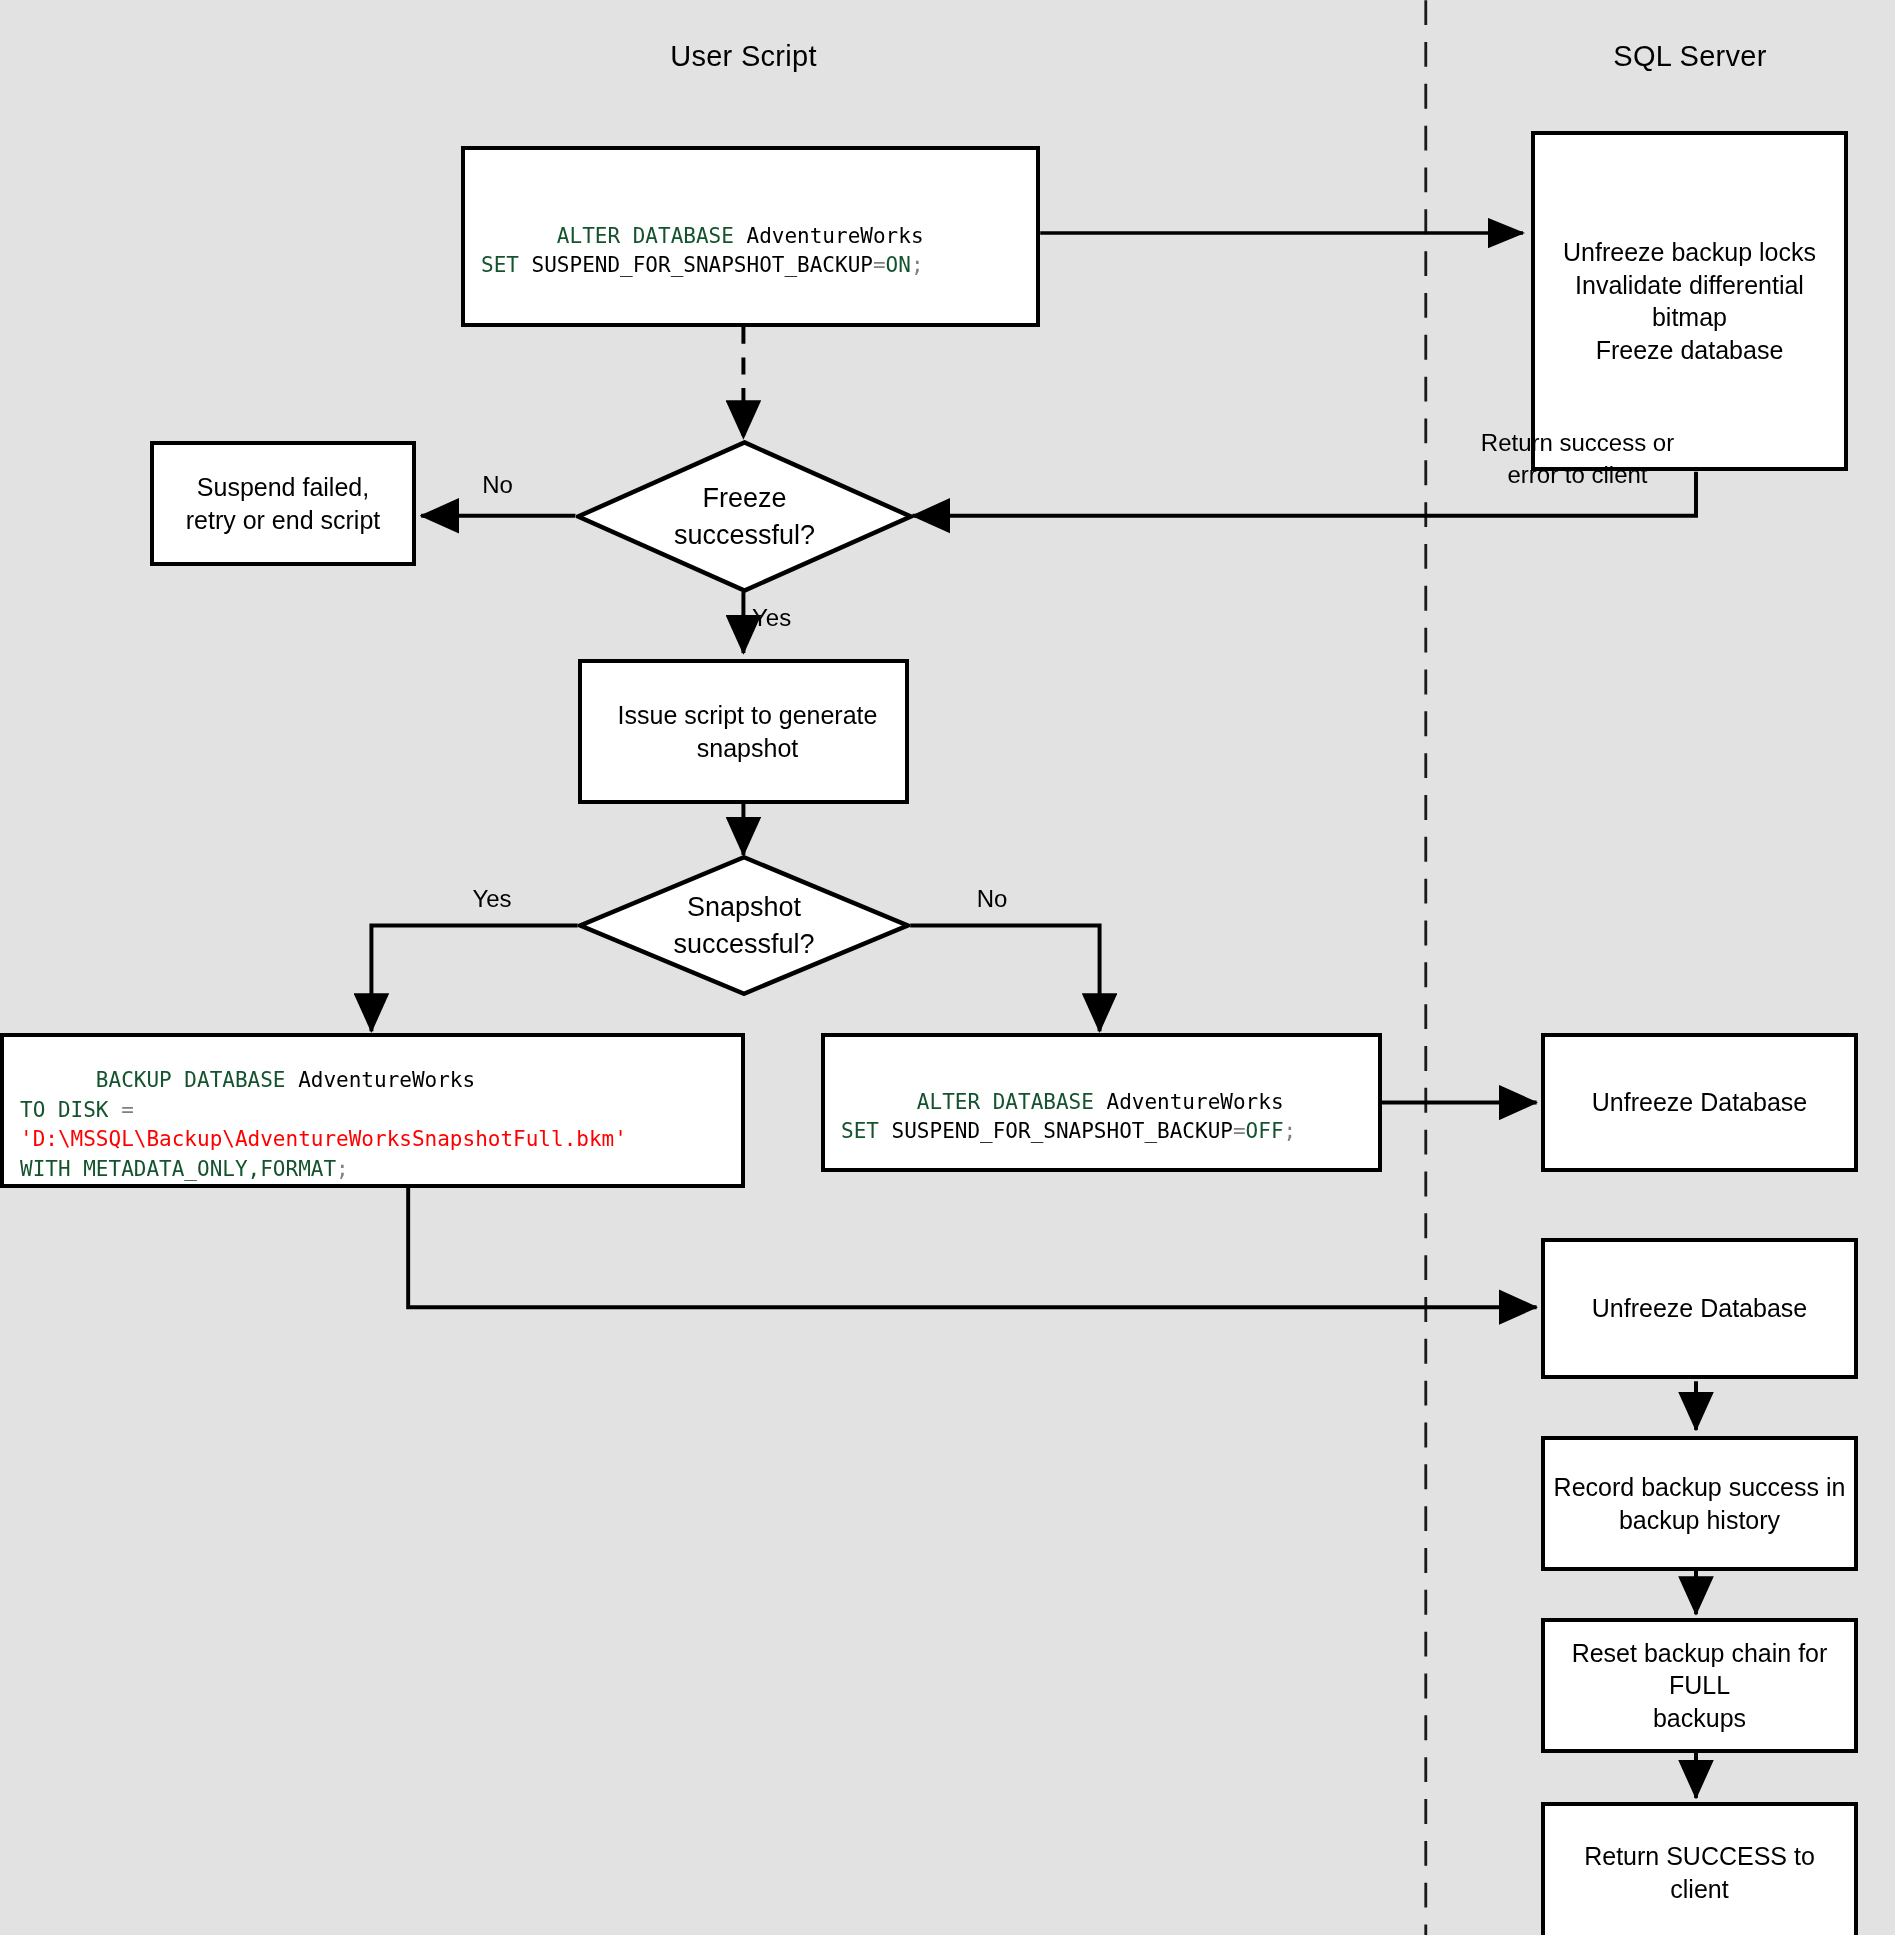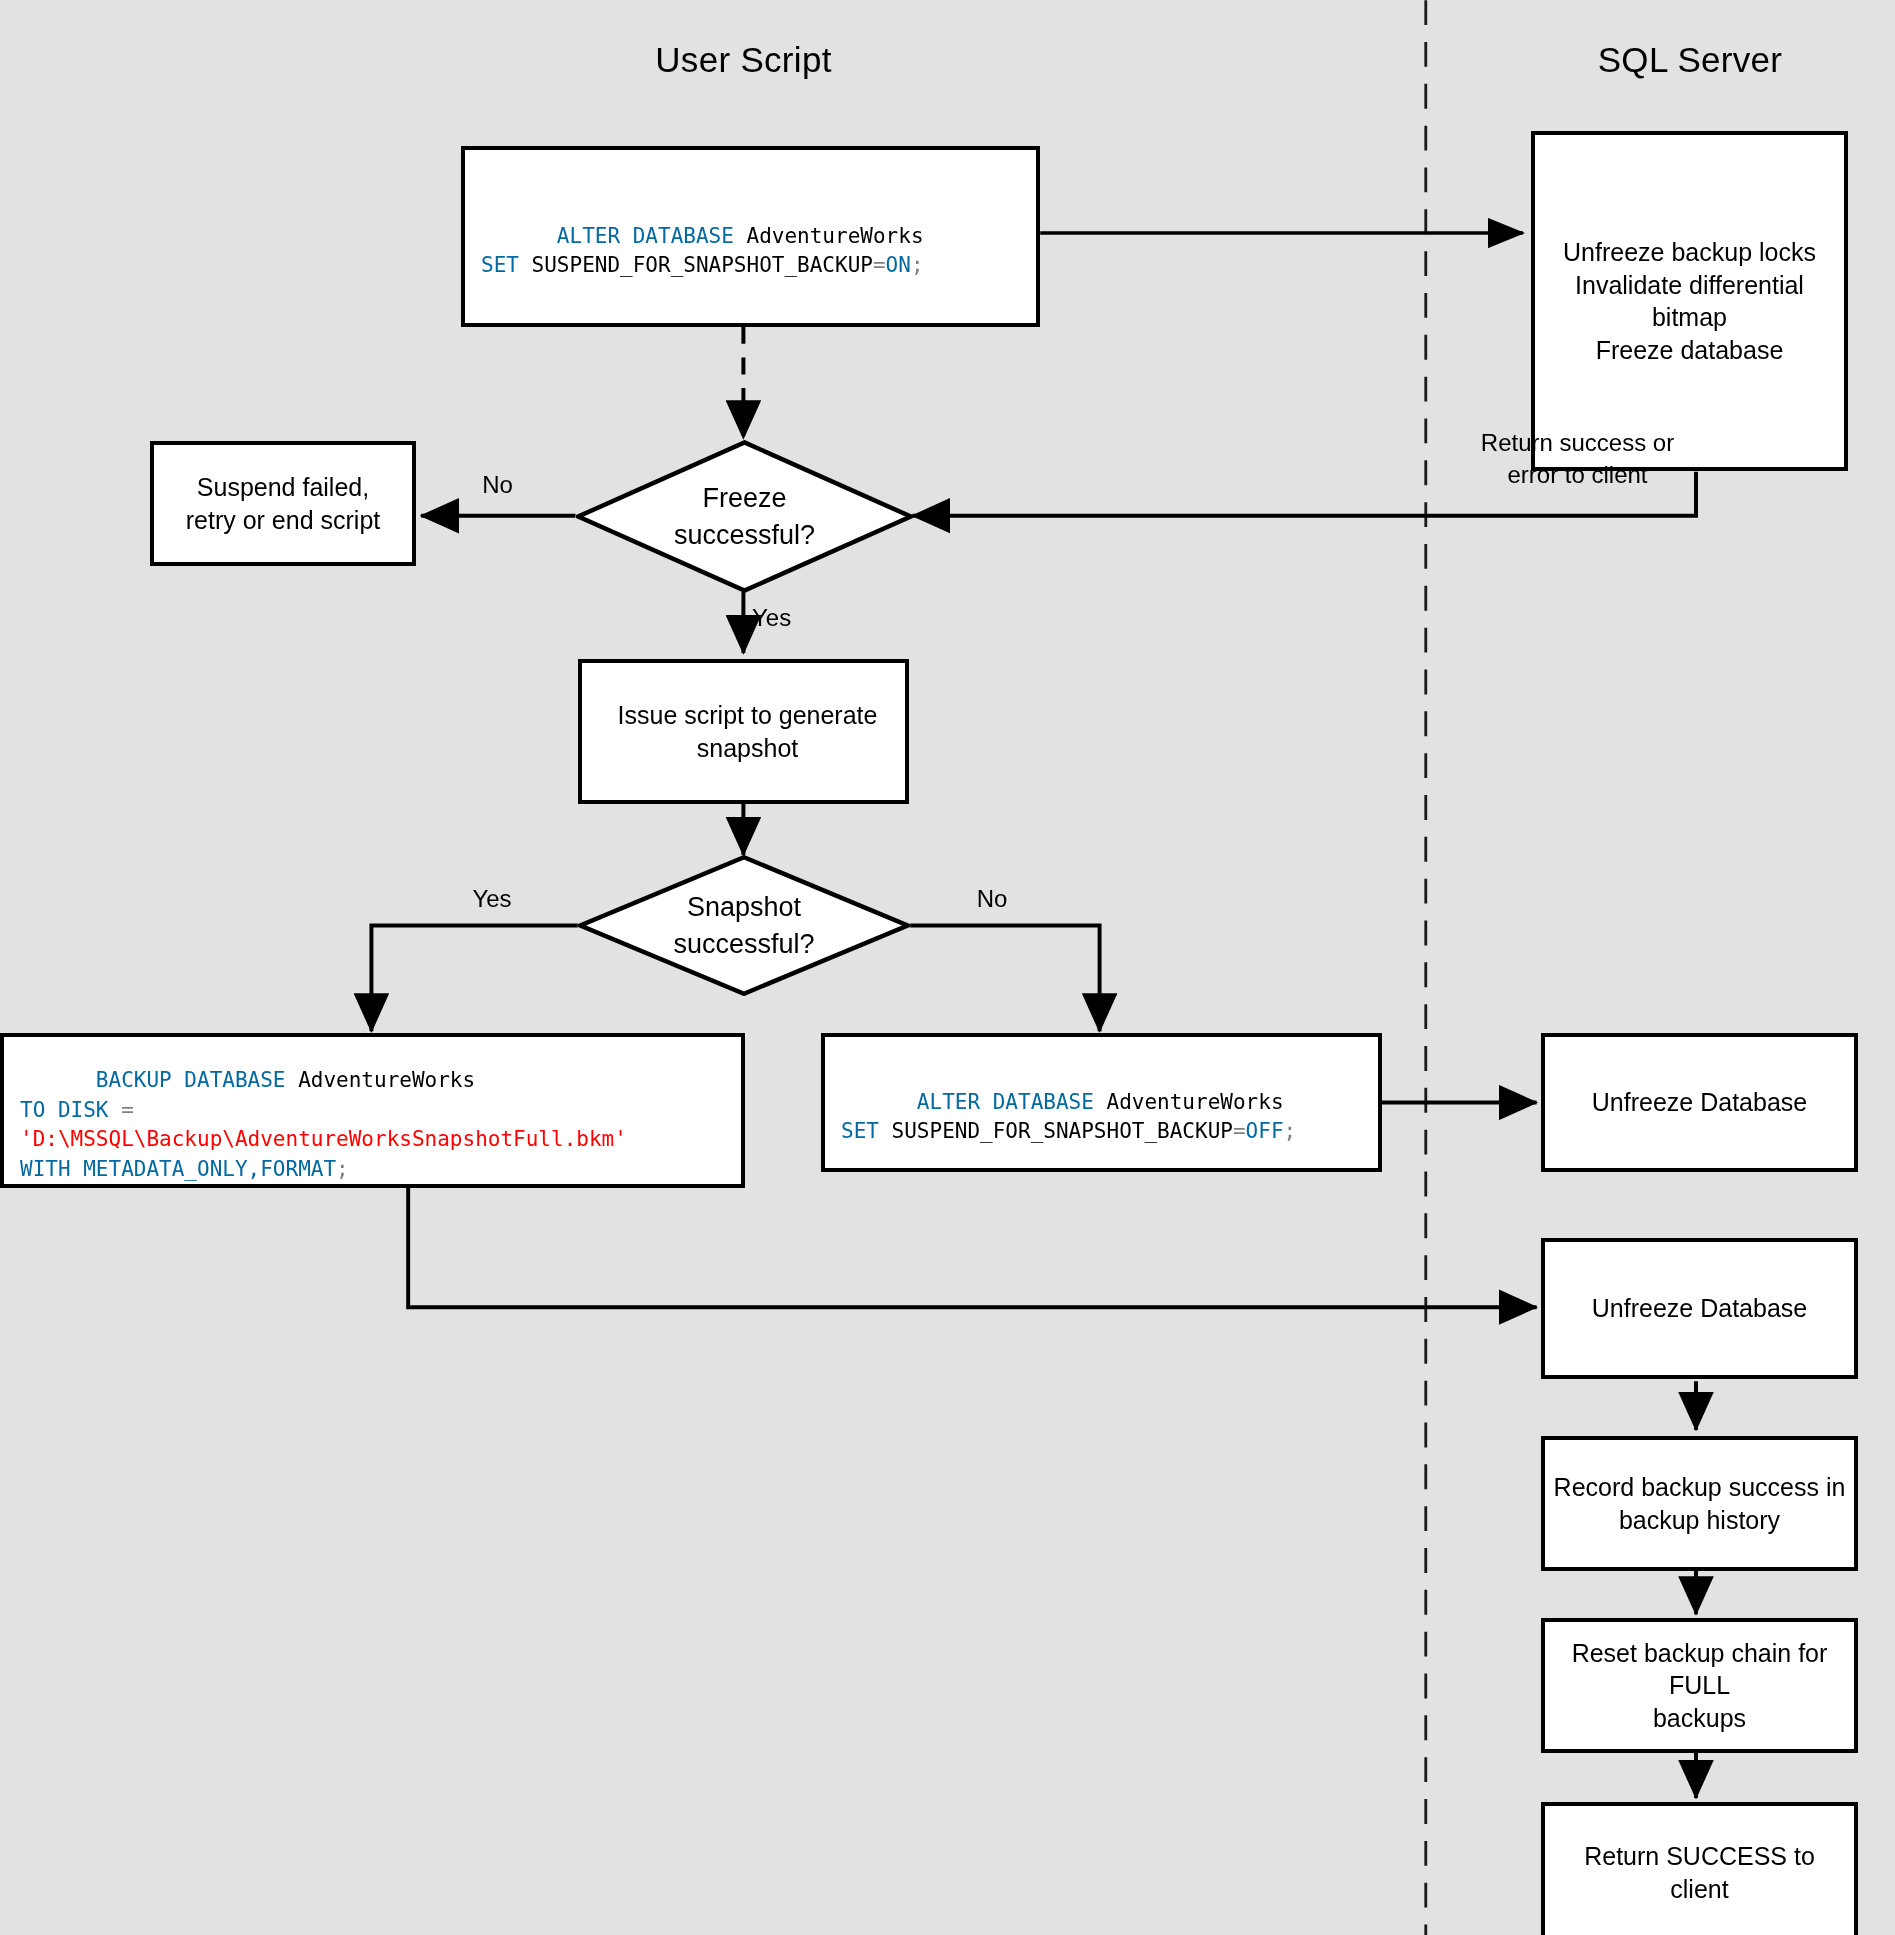--- a/index.html
+++ b/index.html
@@ -10,21 +10,21 @@
   #canvas {
     position: relative;
     width: 1895px;
     height: 1936px;
     background: #e2e2e2;
     font-family: "Liberation Sans", sans-serif;
     overflow: hidden;
   }
   .lane-title {
     position: absolute;
-    font-size: 35px;
+    font-size: 29px;
     color: #000;
     text-align: center;
     white-space: nowrap;
     letter-spacing: 0.3px;
   }
   .node {
     position: absolute;
     background: #ffffff;
     border: 4px solid #000000;
     box-sizing: border-box;
@@ -40,21 +40,21 @@
   .node.code {
     justify-content: flex-start;
     align-items: center;
     text-align: left;
     font-family: "DejaVu Sans Mono", monospace;
     font-size: 21px;
     line-height: 1.42;
     padding-left: 16px;
     white-space: pre;
   }
-  .code .kw  { color: #0369a1; }
+  .code .kw  { color: #14532d; }
   .code .str { color: #ff0000; }
   .code .pun { color: #808080; }
   .code .id  { color: #000000; }
 
   .diamond-wrap { position: absolute; }
   .diamond-wrap svg { display: block; }
   .diamond-label {
     position: absolute;
     left: 0; top: 0;
     width: 100%; height: 100%;

